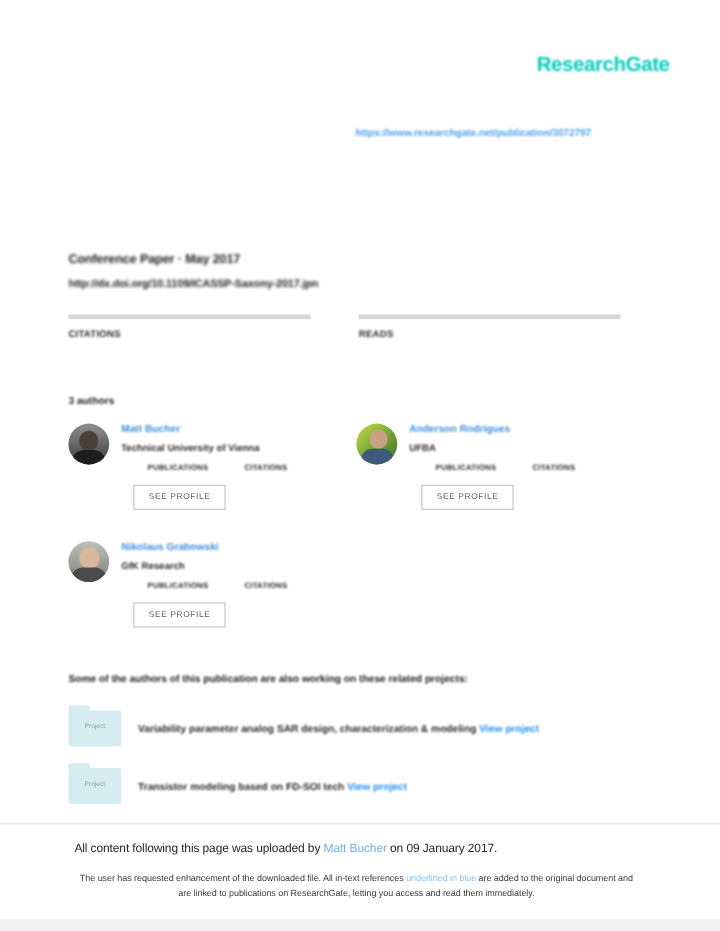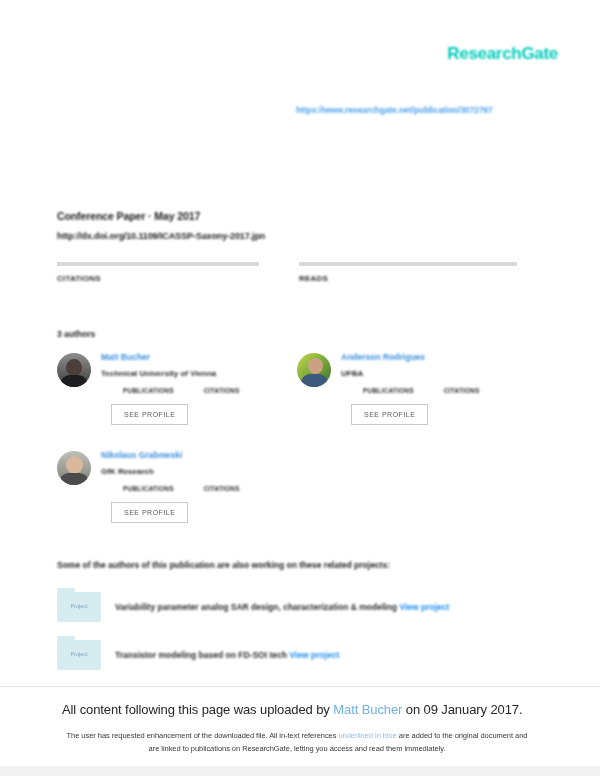--- a/index.html
+++ b/index.html
@@ -135,21 +135,21 @@
   }
   .proj-link{color:#1e8ef0;font-weight:bold;}
 
   
   .divider{
     position:absolute;left:0;top:686px;width:600px;height:1px;
     background:#e6e6e6;
   }
   .footer{position:absolute;left:62px;top:702px;width:470px;}
   .uploaded{
-    font-size:13px;color:#262626;letter-spacing:-.1px;
+    font-size:10px;color:#262626;letter-spacing:-.1px;
     margin-bottom:13px;
   }
   .uploaded a{color:#6fb3e8;text-decoration:none;}
   .disclaimer{
     font-size:7.5px;color:#3a3a3a;line-height:12.5px;letter-spacing:-.05px;text-align:center;
   }
   .disclaimer a{color:#8dc3ec;text-decoration:none;}
   .sheet-bottom{
     position:absolute;left:0;top:766px;width:600px;height:10px;
     background:#f2f2f2;

